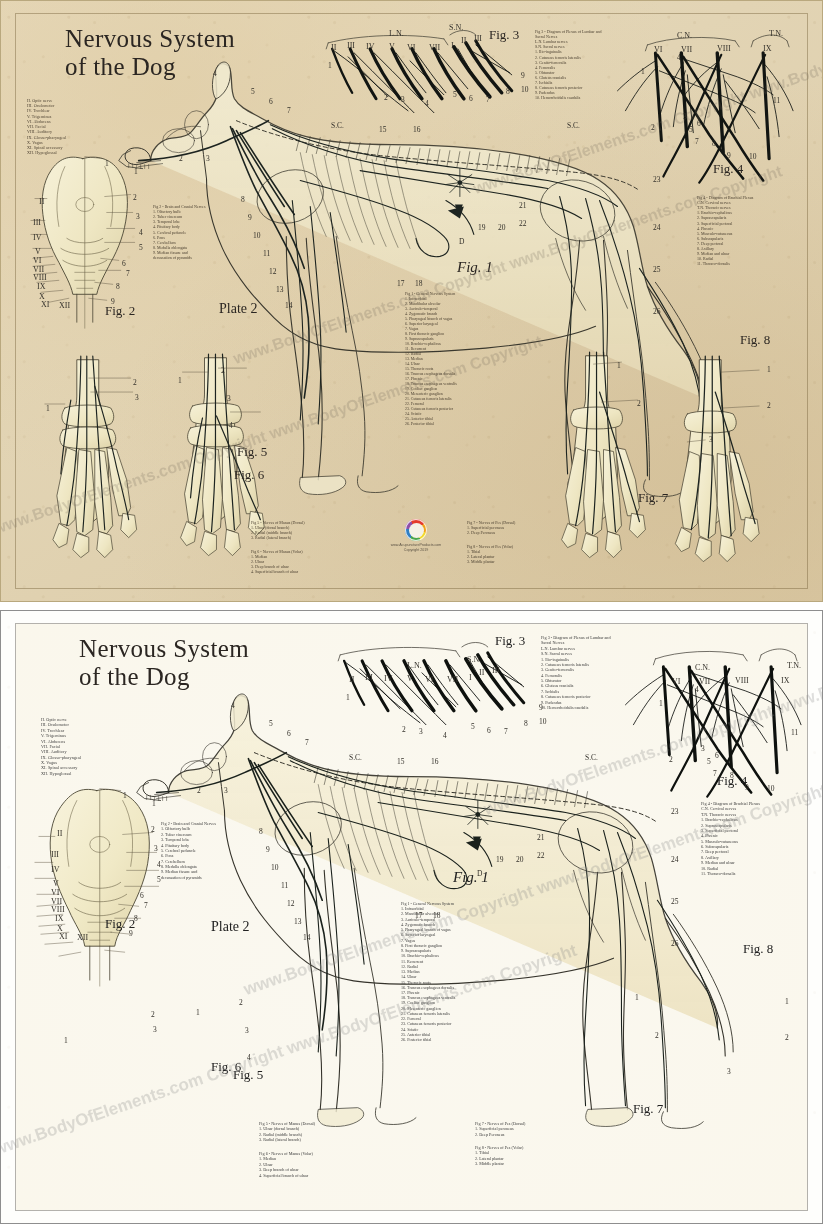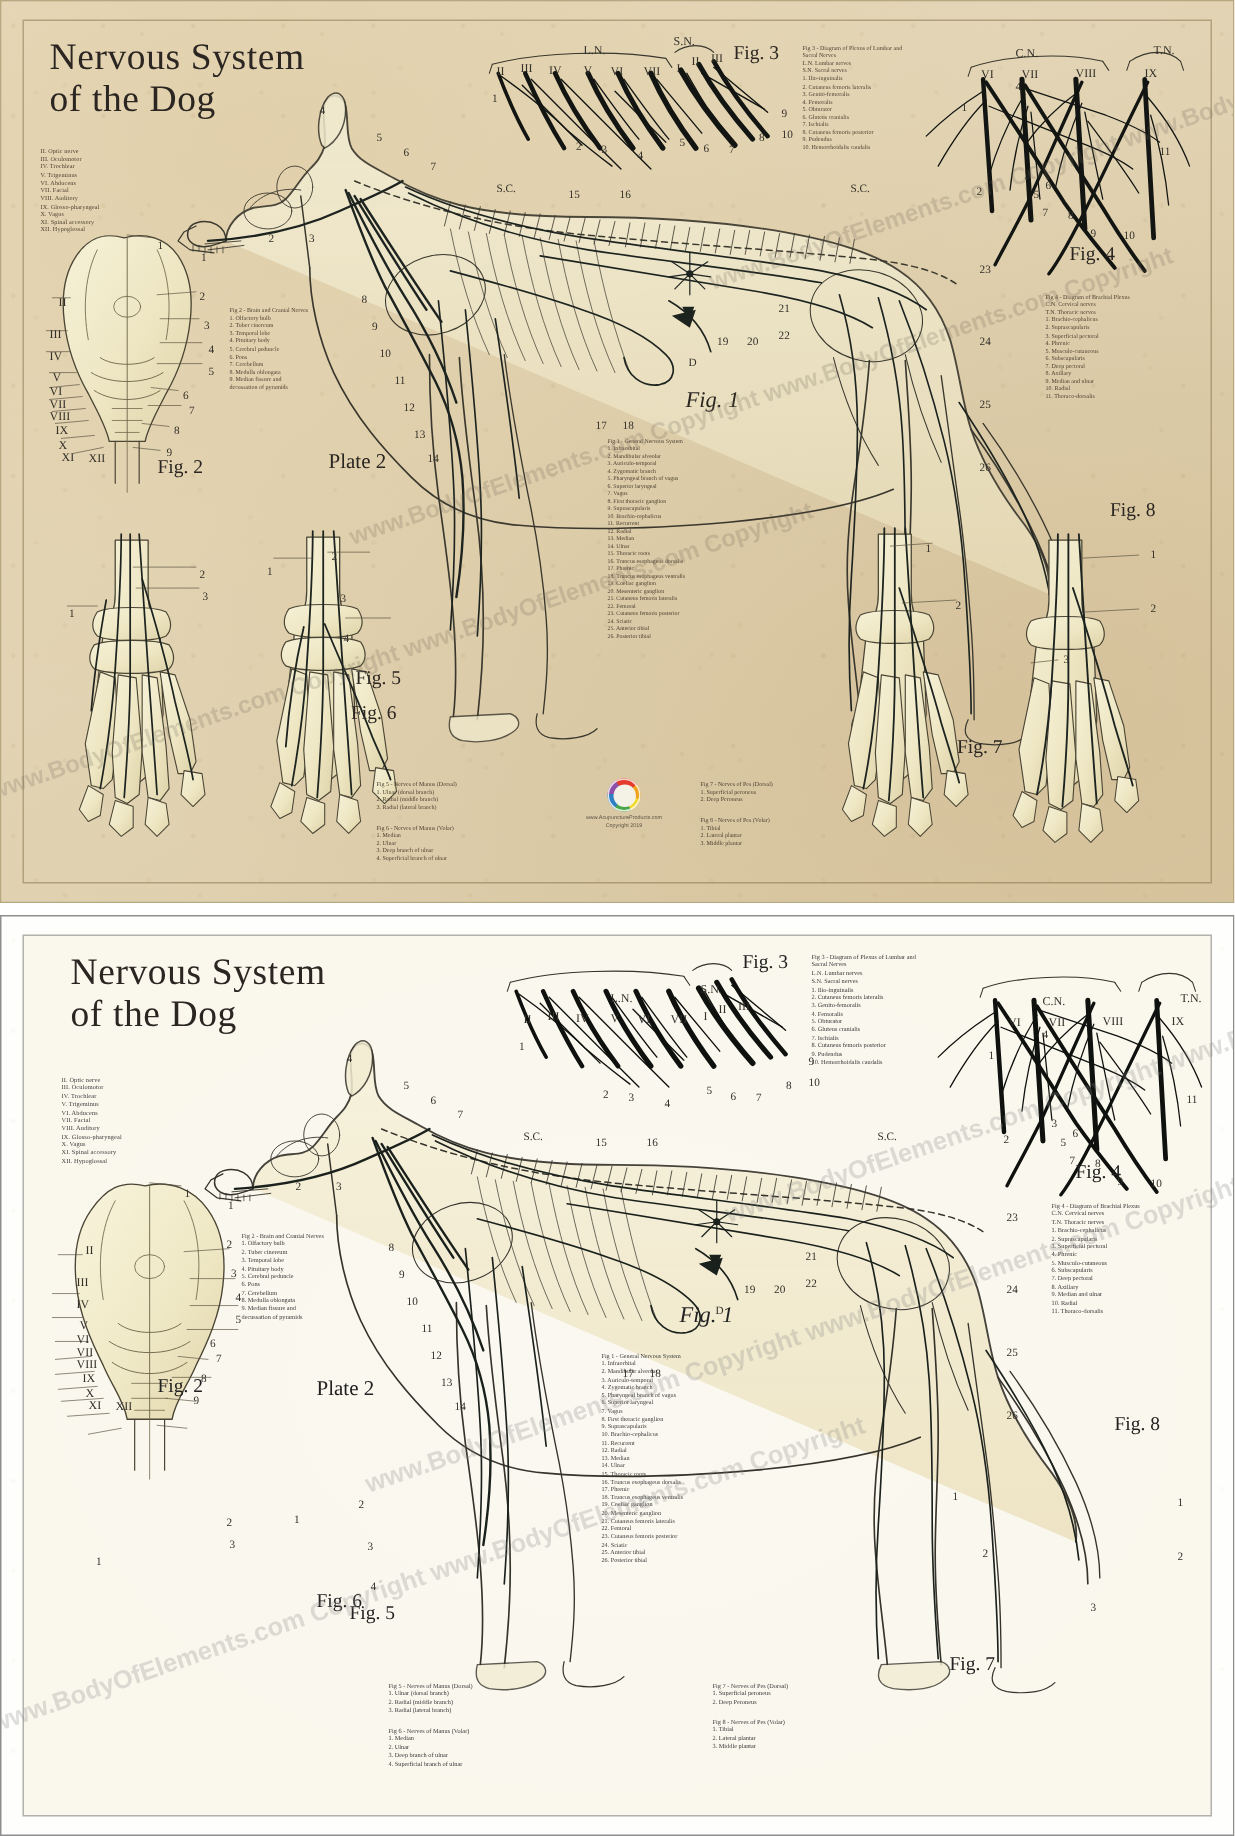--- a/index.html
+++ b/index.html
@@ -58,20 +58,21 @@
 
   
   .title {
     position: absolute;
     font-family: "Liberation Serif", serif;
     font-weight: 400;
     color: #2b2622;
     letter-spacing: .4px;
     line-height: 1.12;
     white-space: pre-line;
+    margin-left: 32px;
   }
   #poster-sepia .title { left: 32px; top: 24px; font-size: 25px; }
   #poster-white .title { left: 46px; top: 24px; font-size: 25px; }
 
   
   .legend {
     position: absolute;
     color: #4a3f30;
     line-height: 1.28;
     white-space: pre-line;

